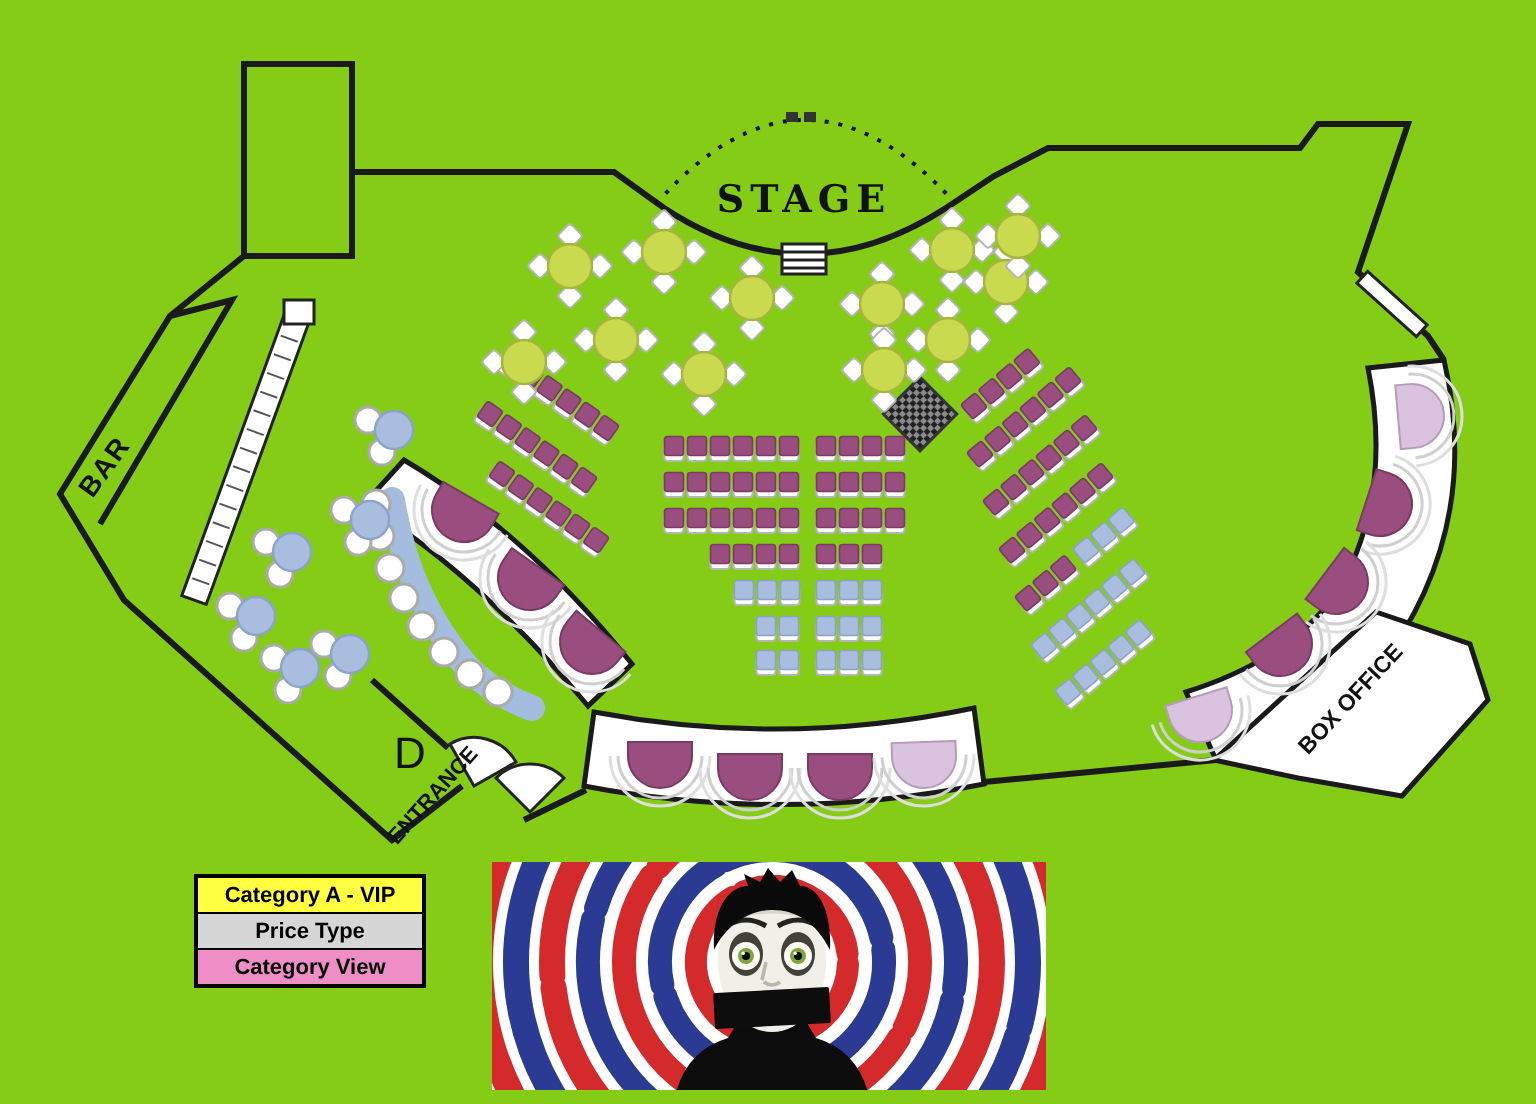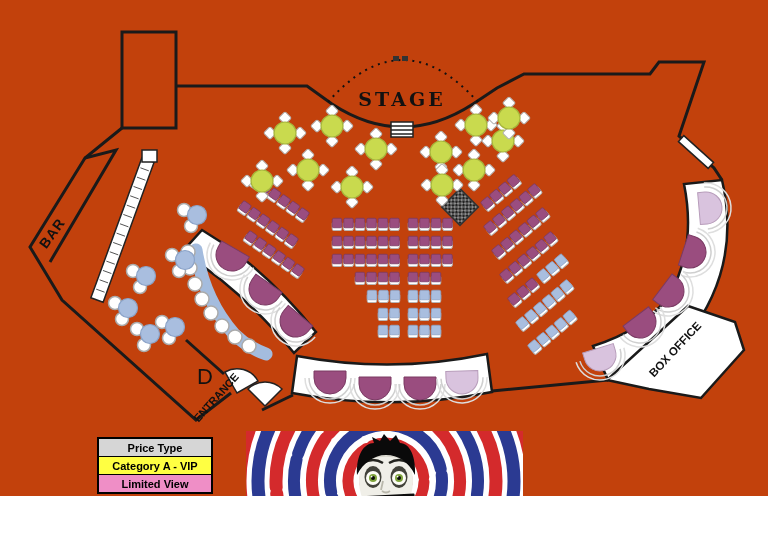--- a/index.html
+++ b/index.html
@@ -1,16 +1,16 @@
 <!DOCTYPE html>
 <html><head>
 <meta charset="utf-8">
 <style>
   html,body{margin:0;padding:0;background:#fff;}
-  #stagewrap{position:relative;width:768px;height:496px;background:#c2410c;overflow:hidden;
+  #stagewrap{position:relative;width:768px;height:552px;background:#84cc16;overflow:hidden;
     font-family:"Liberation Sans",sans-serif;}
   #floorplan{position:absolute;left:0;top:0;}
   .plan-label{fill:#111;font-family:"Liberation Sans",sans-serif;font-weight:bold;}
   .stage-label{fill:#111;font-family:"DejaVu Serif","Liberation Serif",serif;font-weight:bold;
     font-size:19px;letter-spacing:3px;}
   .legend{position:absolute;left:97px;top:437px;width:112px;border:2px solid #000;
     font-family:"Liberation Sans",sans-serif;font-size:11px;font-weight:bold;text-align:center;
     background:#fff;}
   .lrow{padding:2.5px 0;border-top:1.5px solid #000;color:#000;}
   .lrow:first-child{border-top:none;}
@@ -560,23 +560,23 @@
       </g>
 
     <text class="stage-label" x="402" y="106" text-anchor="middle">STAGE</text>
     <text class="plan-label" transform="translate(56,236) rotate(-54)" font-size="14" letter-spacing="1" text-anchor="middle">BAR</text>
     <text class="plan-label" transform="translate(219,400) rotate(-48)" font-size="11" text-anchor="middle">ENTRANCE</text>
     <text class="plan-label" transform="translate(678,352) rotate(-47)" font-size="11.5" text-anchor="middle">BOX OFFICE</text>
     <text x="197" y="384" font-size="22" fill="#111" font-family="Liberation Sans,sans-serif">D</text>
   </svg>
 
   <div class="legend">
+      <div class="lrow" style="background: rgb(255, 255, 66);">Category A - VIP</div>
       <div class="lrow" style="background: rgb(214, 214, 214);">Price Type</div>
-      <div class="lrow" style="background: rgb(255, 255, 66);">Category A - VIP</div>
-      <div class="lrow" style="background: rgb(239, 142, 198);">Limited View</div>
+      <div class="lrow" style="background: rgb(239, 142, 198);">Category View</div>
     </div>
 
   <svg id="poster" width="277" height="114" viewBox="0 0 277 114">
     <defs>
         <clipPath id="pclip">
           <rect x="0" y="0" width="277" height="114"></rect>
         </clipPath>
       </defs>
     <g clip-path="url(#pclip)">
       <rect width="277" height="114" fill="#fff"></rect>

